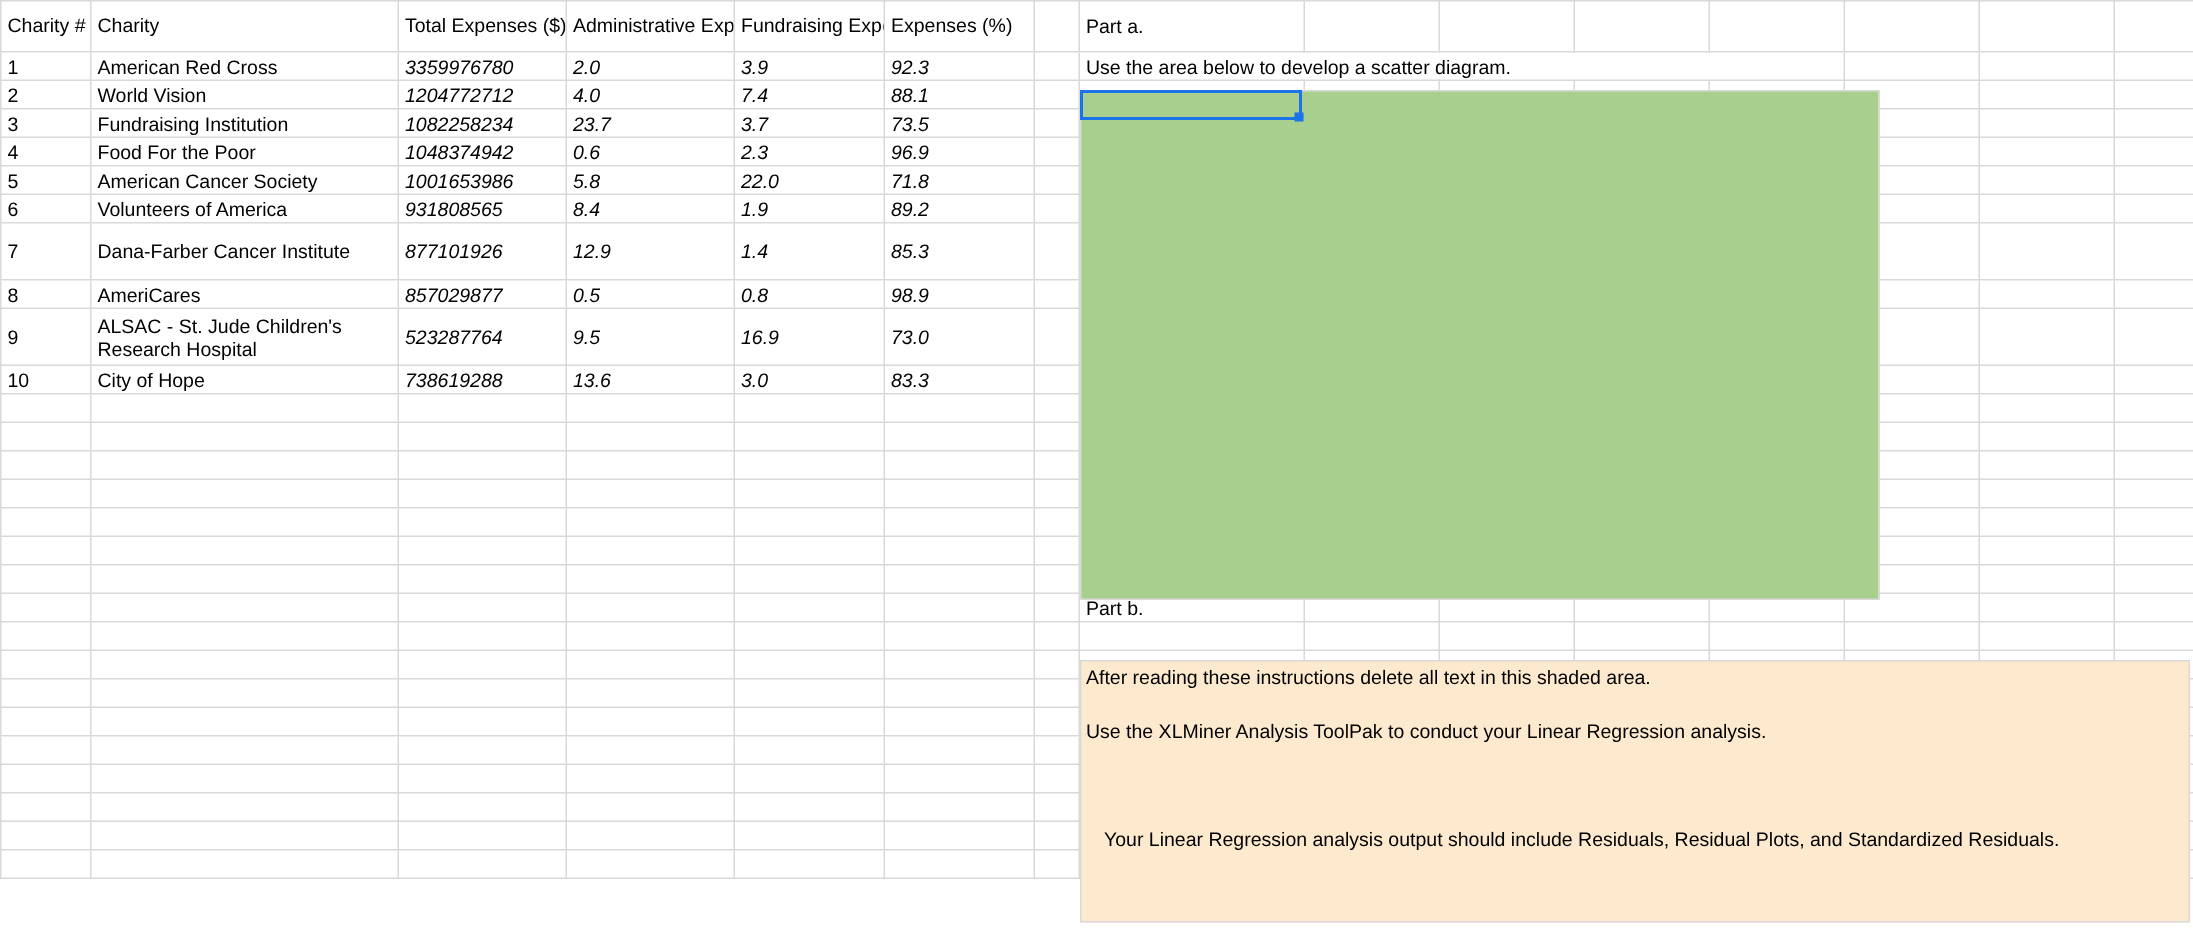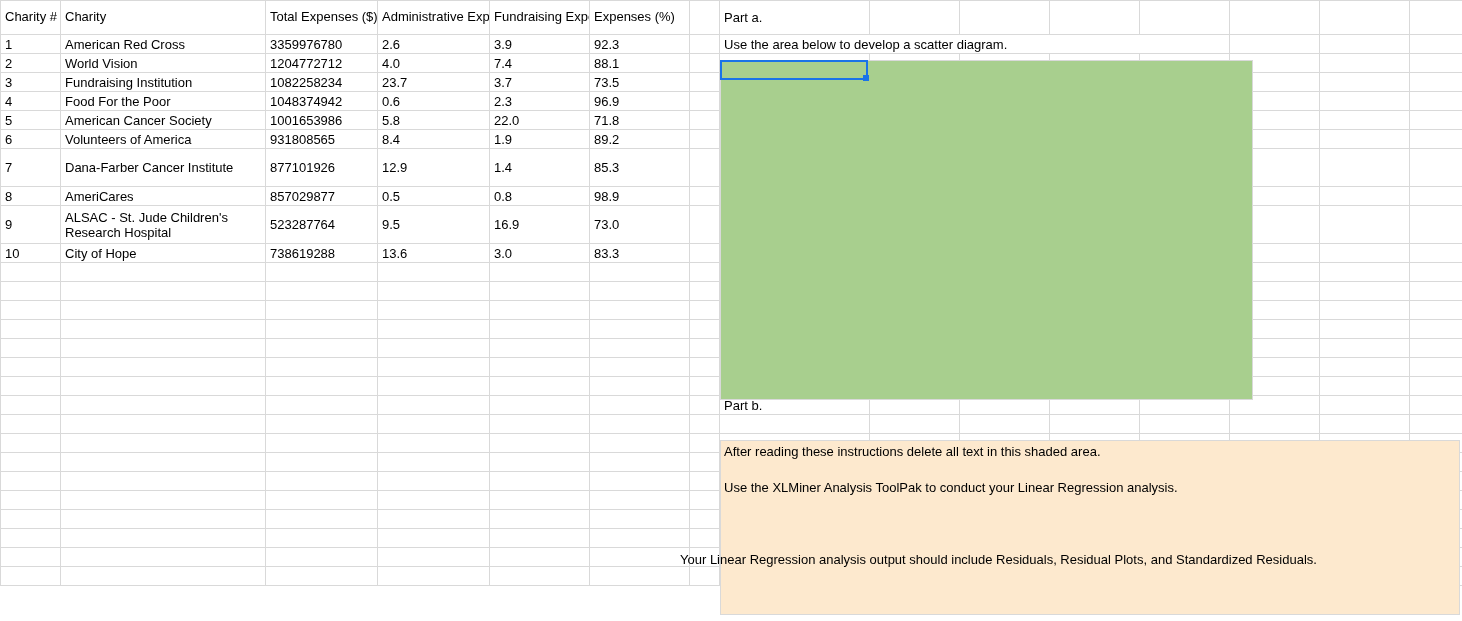--- a/index.html
+++ b/index.html
@@ -26,21 +26,21 @@
     height: 19px;
     padding: 0 4px;
     vertical-align: middle;
     overflow: hidden;
     white-space: nowrap;
     font-weight: normal;
     text-align: left;
   }
   .hdr { font-weight: bold; text-align: center; white-space: normal; line-height: 1.1; padding: 2px 4px; }
   .center { text-align: center; }
-  .right { text-align: right; }
+  .right { text-align: right; font-style: italic; }
   .bold { font-weight: bold; }
   .row-h2 td.hdr { height: 34px; }
   .green-area {
     position: absolute;
     background: #a8cf8e;
     border: 1px solid #d9d9d9;
   }
   .yellow-area {
     position: absolute;
     background: #fde9ce;
@@ -117,21 +117,21 @@
           <td></td>
           <td></td>
           <td></td>
           <td></td>
     </tr>
 
     <tr>
       <td class="center">1</td>
       <td>American Red Cross</td>
       <td class="right">3359976780</td>
-      <td class="right">2.6</td>
+      <td class="right">2.0</td>
       <td class="right">3.9</td>
       <td class="right">92.3</td>
       <td></td>
       <td colspan="5">Use the area below to develop a scatter diagram.</td>
       <td></td>
           <td></td>
           <td></td>
     </tr>
     <tr>
       <td class="center">2</td>
@@ -582,15 +582,15 @@
     </table>
 
   <div class="green-area" style="left:720px; top:60px; width:533px; height:340px;"></div>
 
   <div class="active-cell" style="left:720px; top:60px; width:148px; height:20px;"></div>
 
   <div class="yellow-area" style="left:720px; top:440px; width:740px; height:175px;"></div>
 
   <div class="overlay-text" style="left:724px; top:480px;">Use the XLMiner Analysis ToolPak to conduct your Linear Regression analysis.</div>
   <div class="overlay-text" style="left:724px; top:444px;">After reading these instructions delete all text in this shaded area.</div>
-  <div class="overlay-text" style="left:680px; top:552px;">Your Linear Regression analysis output should include Residuals, Residual Plots, and Standardized Residuals.</div>
+  <div class="overlay-text" style="left:736px; top:552px;">Your Linear Regression analysis output should include Residuals, Residual Plots, and Standardized Residuals.</div>
 
 </div>
 
 </body></html>

